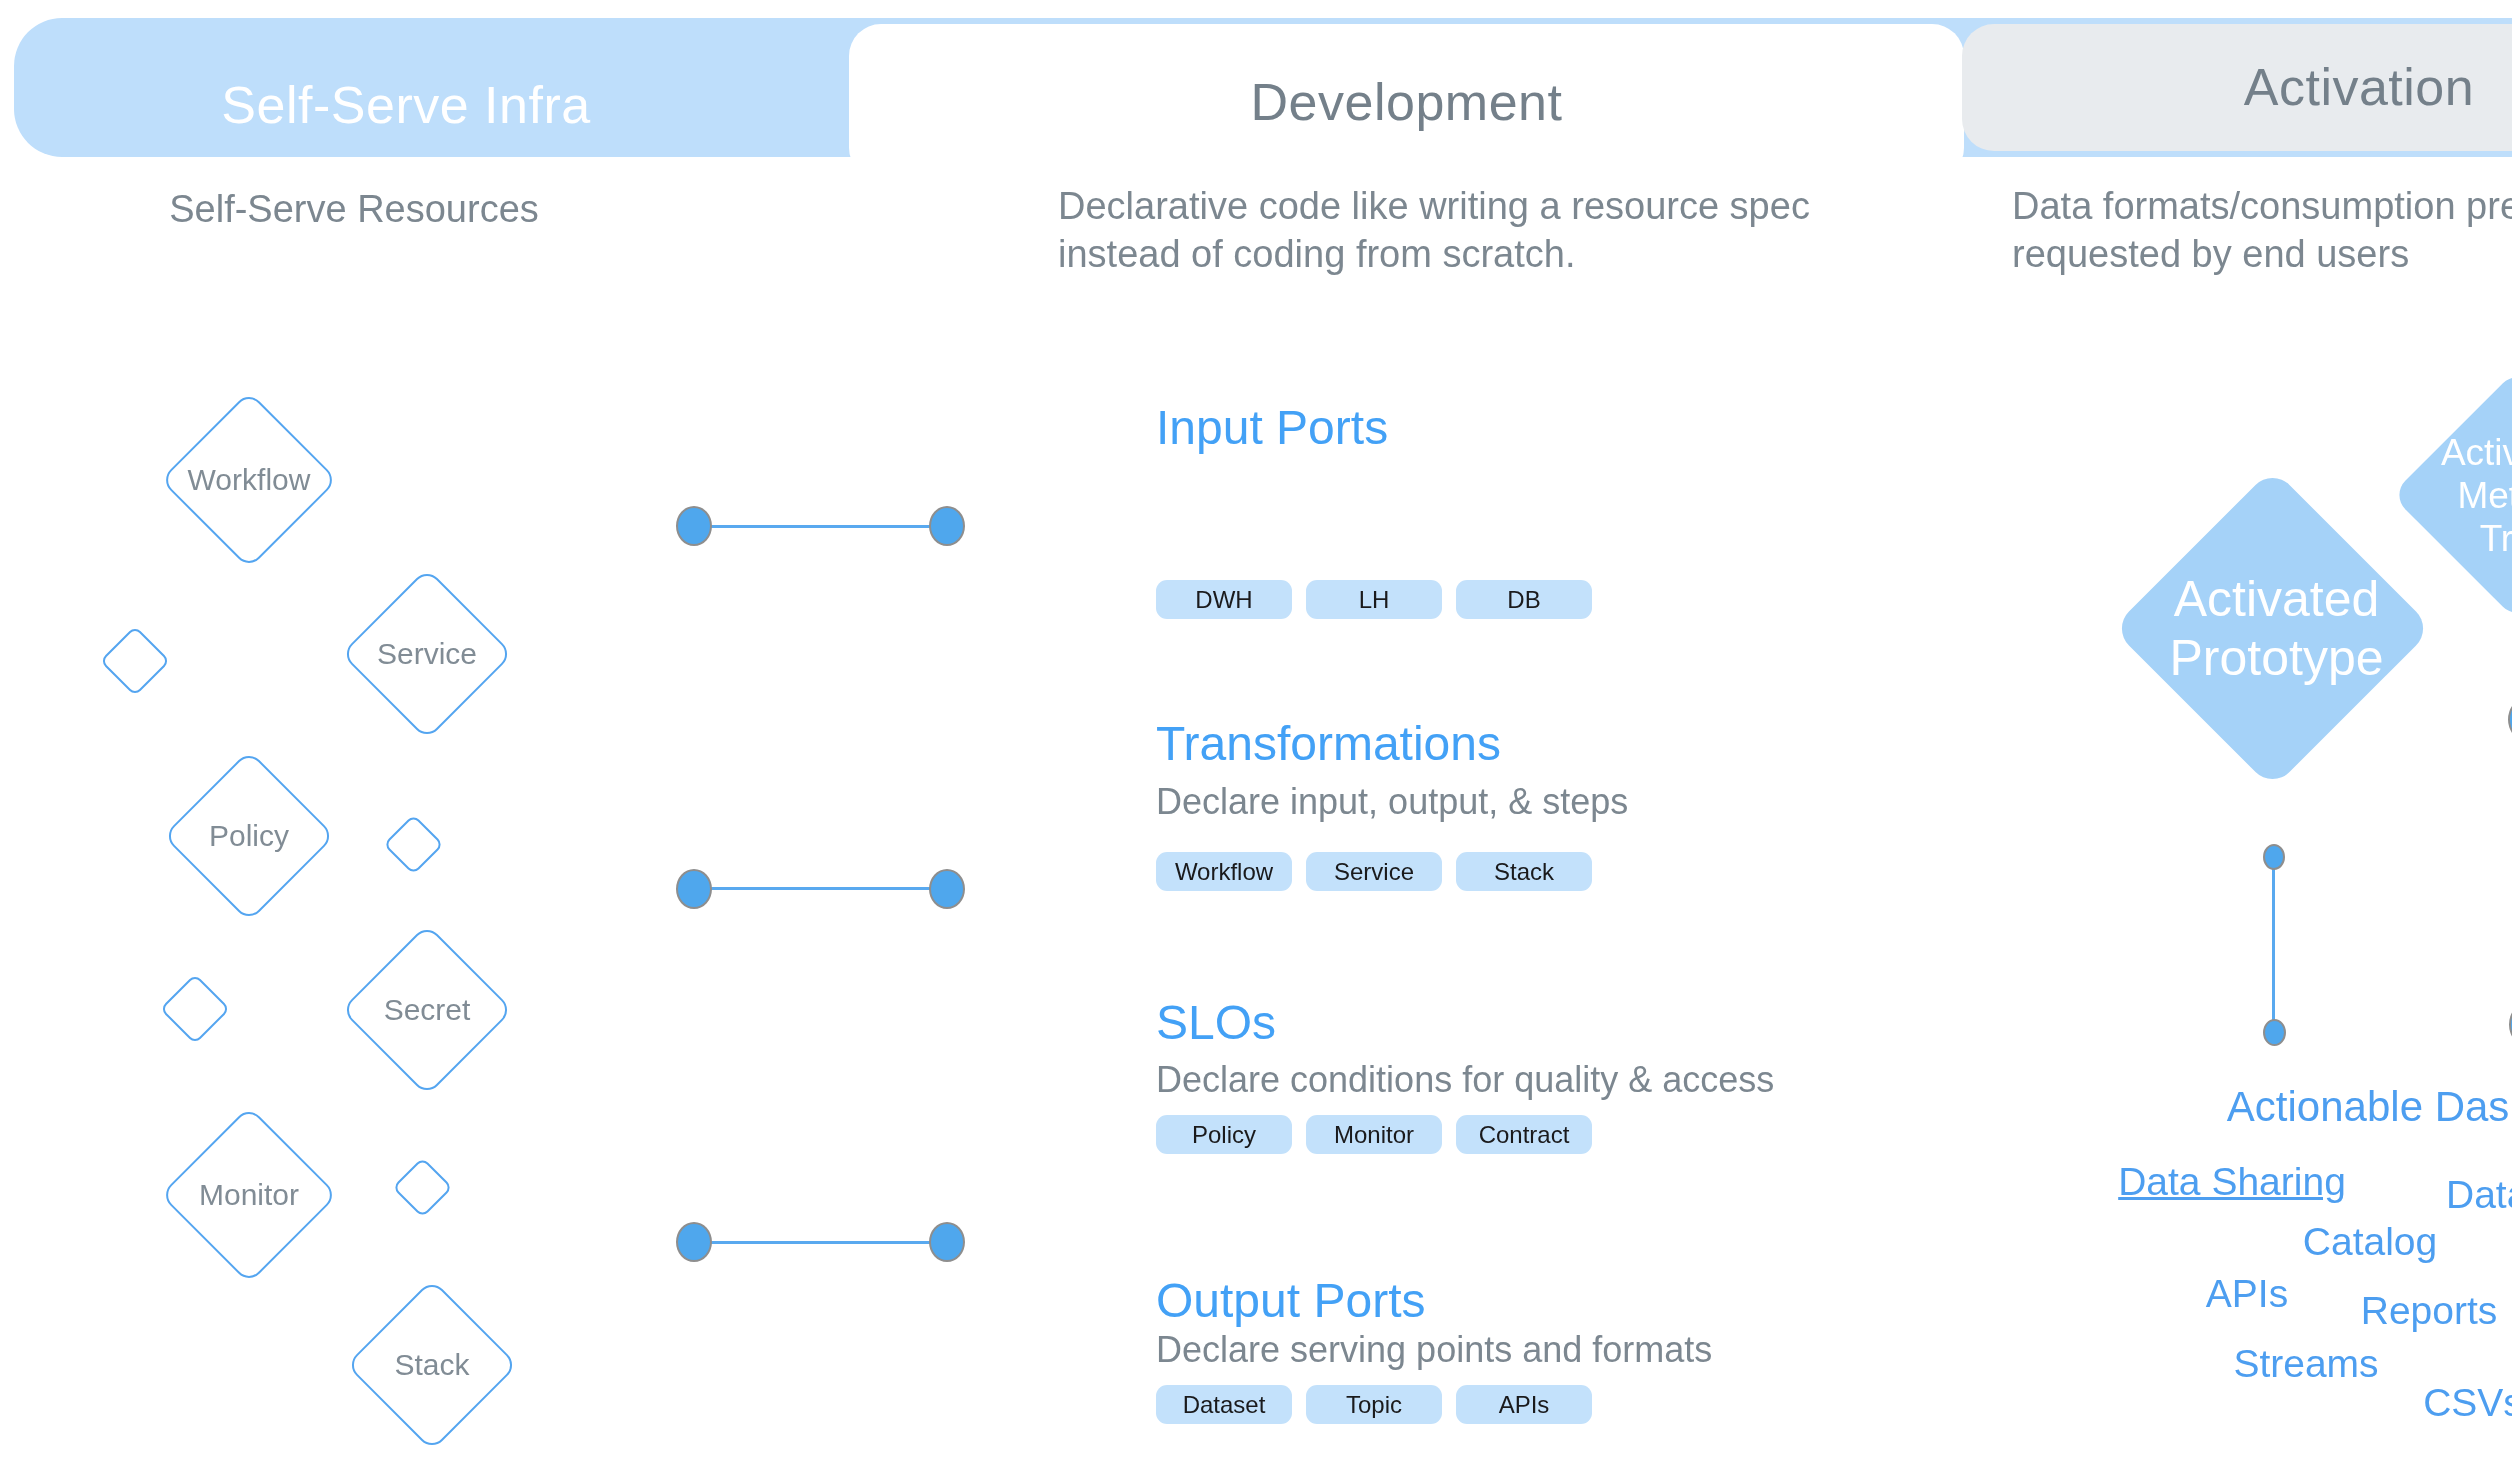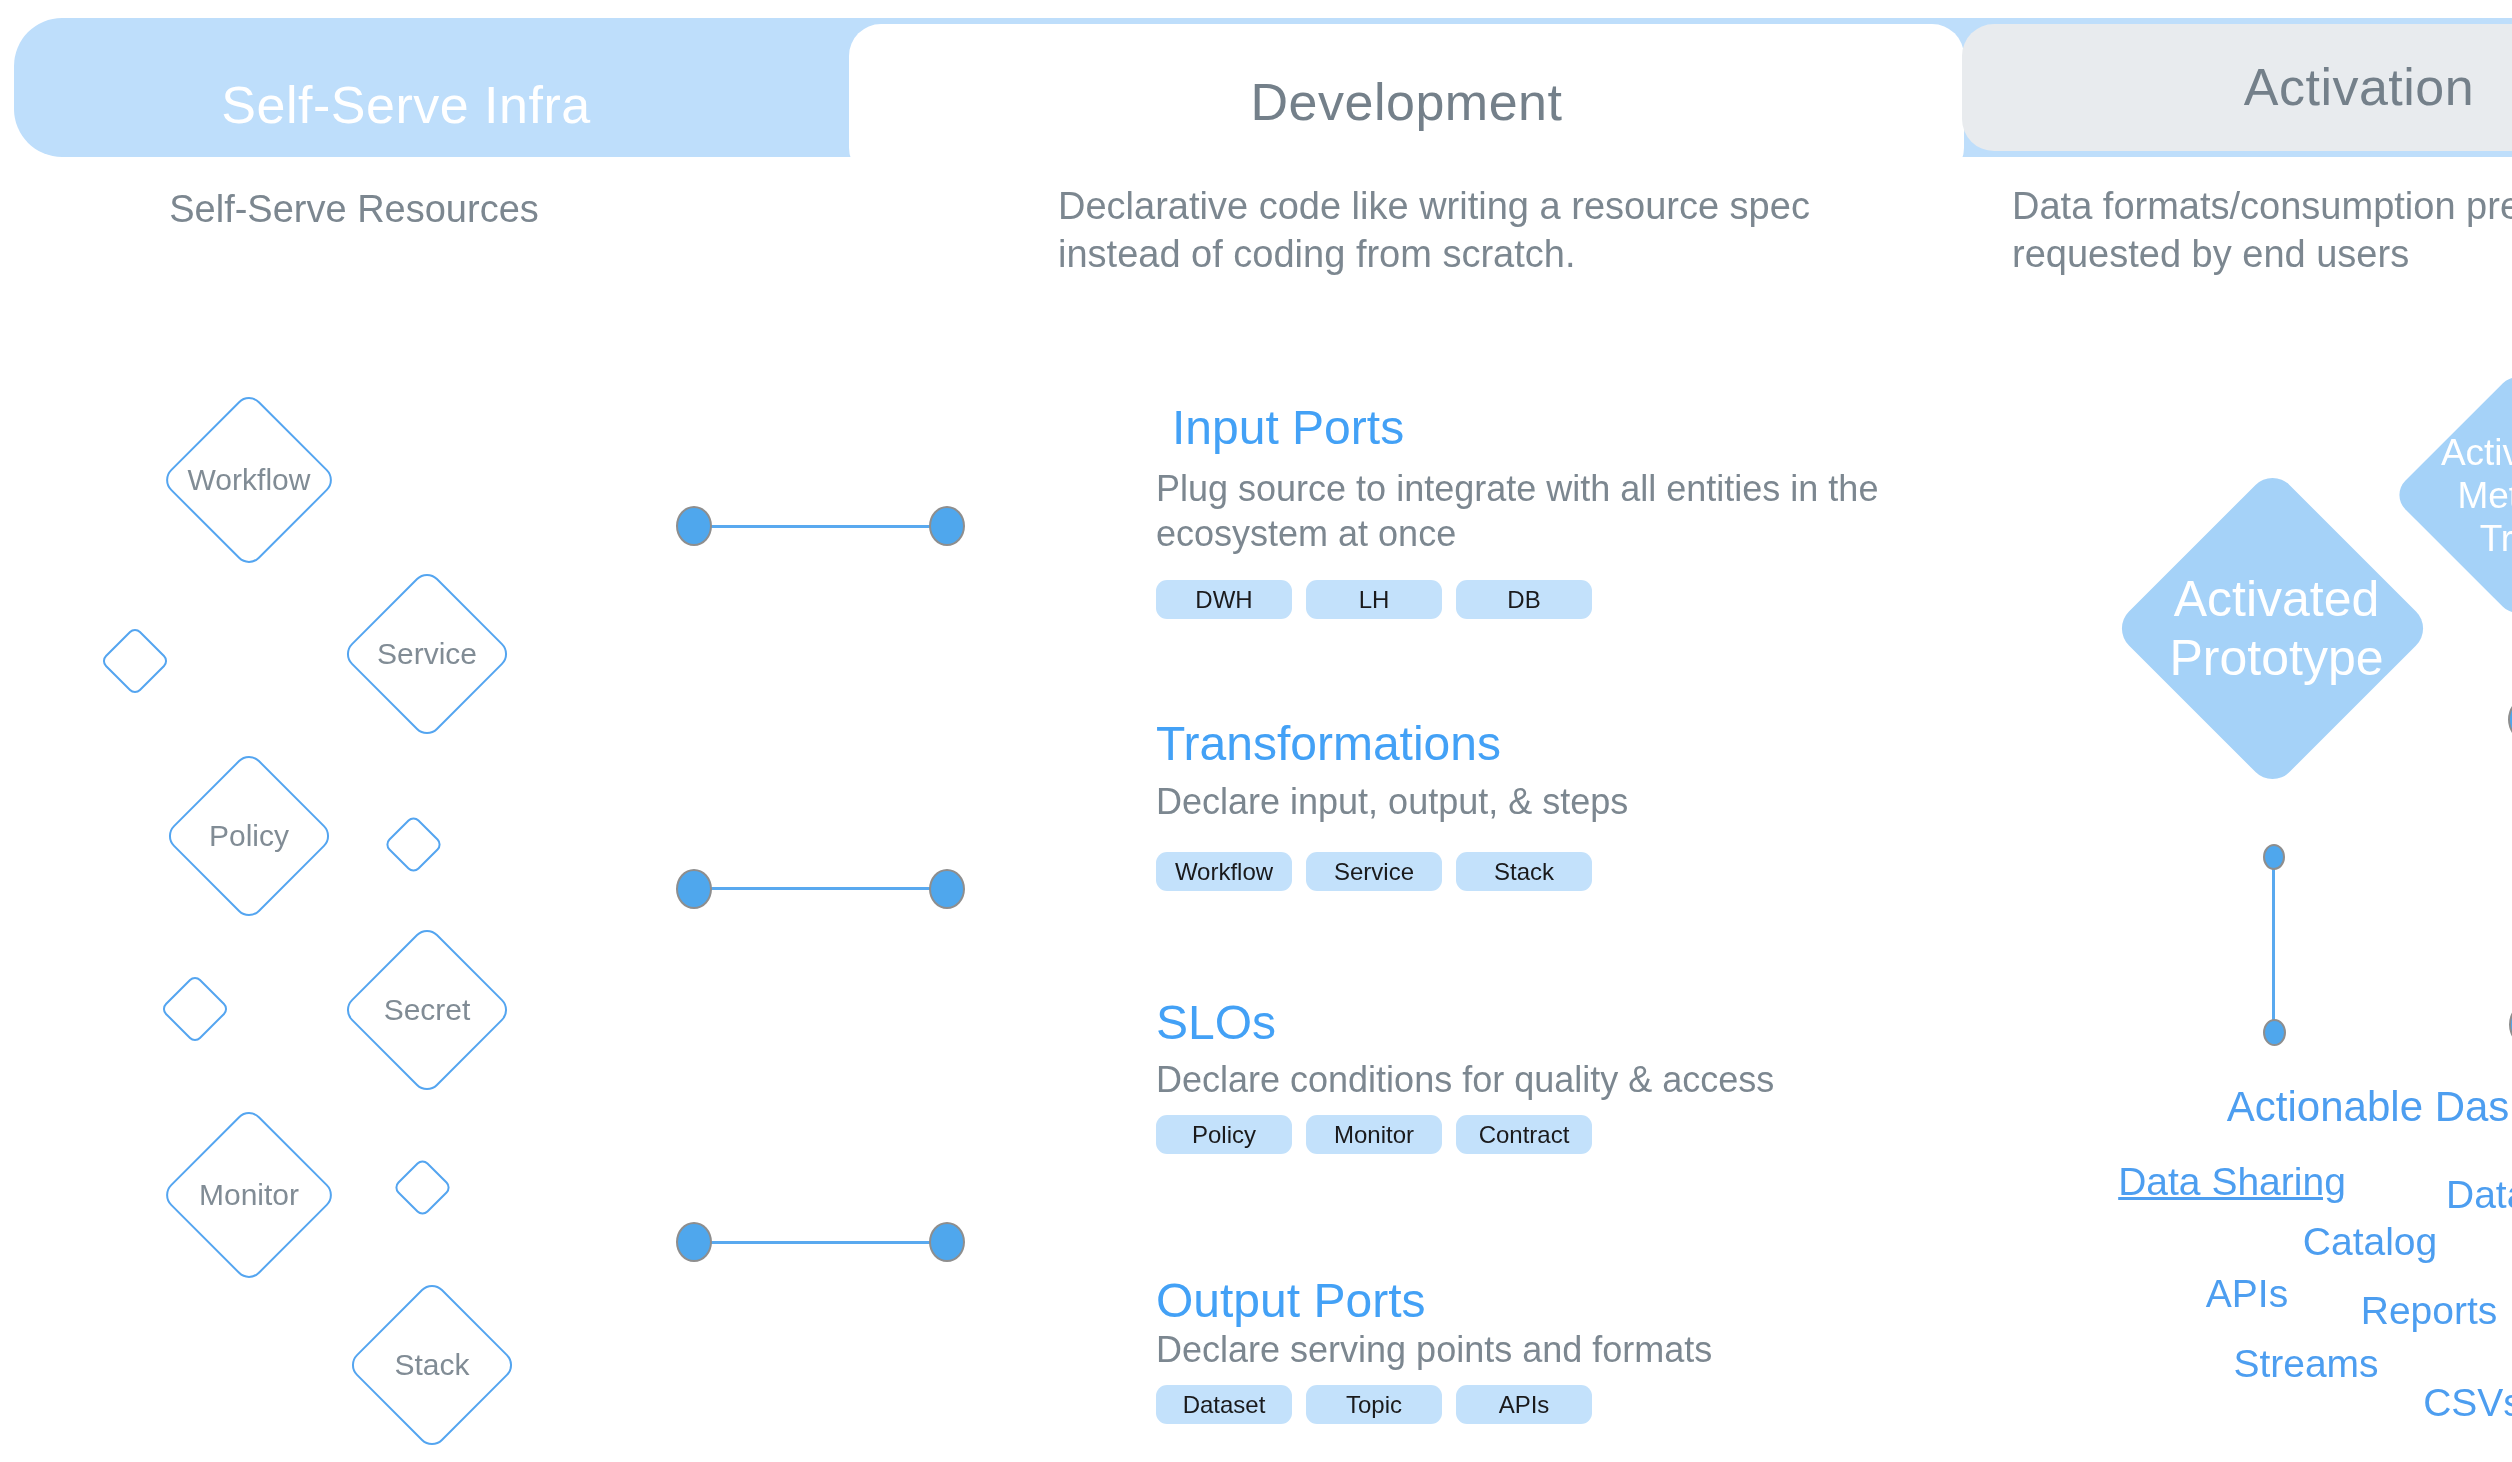--- a/index.html
+++ b/index.html
@@ -84,21 +84,21 @@
   #c2r{left:929px;top:869px;width:36px;height:40px;}
   #c3l{left:676px;top:1222px;width:36px;height:40px;}
   #c3r{left:929px;top:1222px;width:36px;height:40px;}
   #v1t{left:2263px;top:844px;width:22px;height:26px;}
   #v1b{left:2263px;top:1019px;width:23px;height:27px;}
   #v2t{left:2508px;top:699px;width:33px;height:41px;}
   #v2b{left:2509px;top:1003px;width:35px;height:43px;}
 
   
   .sec-title{position:absolute;left:1156px;color:var(--blue-head);font-size:48px;white-space:nowrap;}
-  #t1{top:400px;margin-left:16px;} #t2{top:716px;} #t3{top:995px;} #t4{top:1273px;}
+  #t1{top:400px;} #t2{top:716px;} #t3{top:995px;} #t4{top:1273px;}
   .sec-body{position:absolute;left:1156px;width:804px;color:var(--gray-text);
             font-size:36px;line-height:45px;}
   #b1{top:466px;} #b2{top:779px;} #b3{top:1057px;} #b4{top:1327px;}
   .chip-row{position:absolute;left:1156px;display:flex;gap:14px;}
   #c1{top:580px;} #c2{top:852px;} #c3{top:1115px;} #c4{top:1385px;}
   .chip{width:136px;height:39px;background:var(--chip-bg);border-radius:11px;
         color:var(--chip-text);font-size:24px;display:flex;align-items:center;justify-content:center;}
 
   
   .cloud-word{position:absolute;color:var(--cloud-blue);font-size:39px;white-space:nowrap;
@@ -173,21 +173,20 @@
   <div class="dot" id="c1l"></div>
   <div class="dot" id="c1r"></div>
   <div class="hline" id="hl2"></div>
   <div class="dot" id="c2l"></div>
   <div class="dot" id="c2r"></div>
   <div class="hline" id="hl3"></div>
   <div class="dot" id="c3l"></div>
   <div class="dot" id="c3r"></div>
 
   <div class="sec-title" id="t1">Input Ports</div>
-  <div class="sec-body" id="b1">Plug source to integrate with all entities in the ecosystem at once</div>
   <div class="chip-row" id="c1">
     <div class="chip">DWH</div>
     <div class="chip">LH</div>
     <div class="chip">DB</div>
   </div>
 
   <div class="sec-title" id="t2">Transformations</div>
   <div class="sec-body" id="b2">Declare input, output, &amp; steps</div>
   <div class="chip-row" id="c2">
     <div class="chip">Workflow</div>

